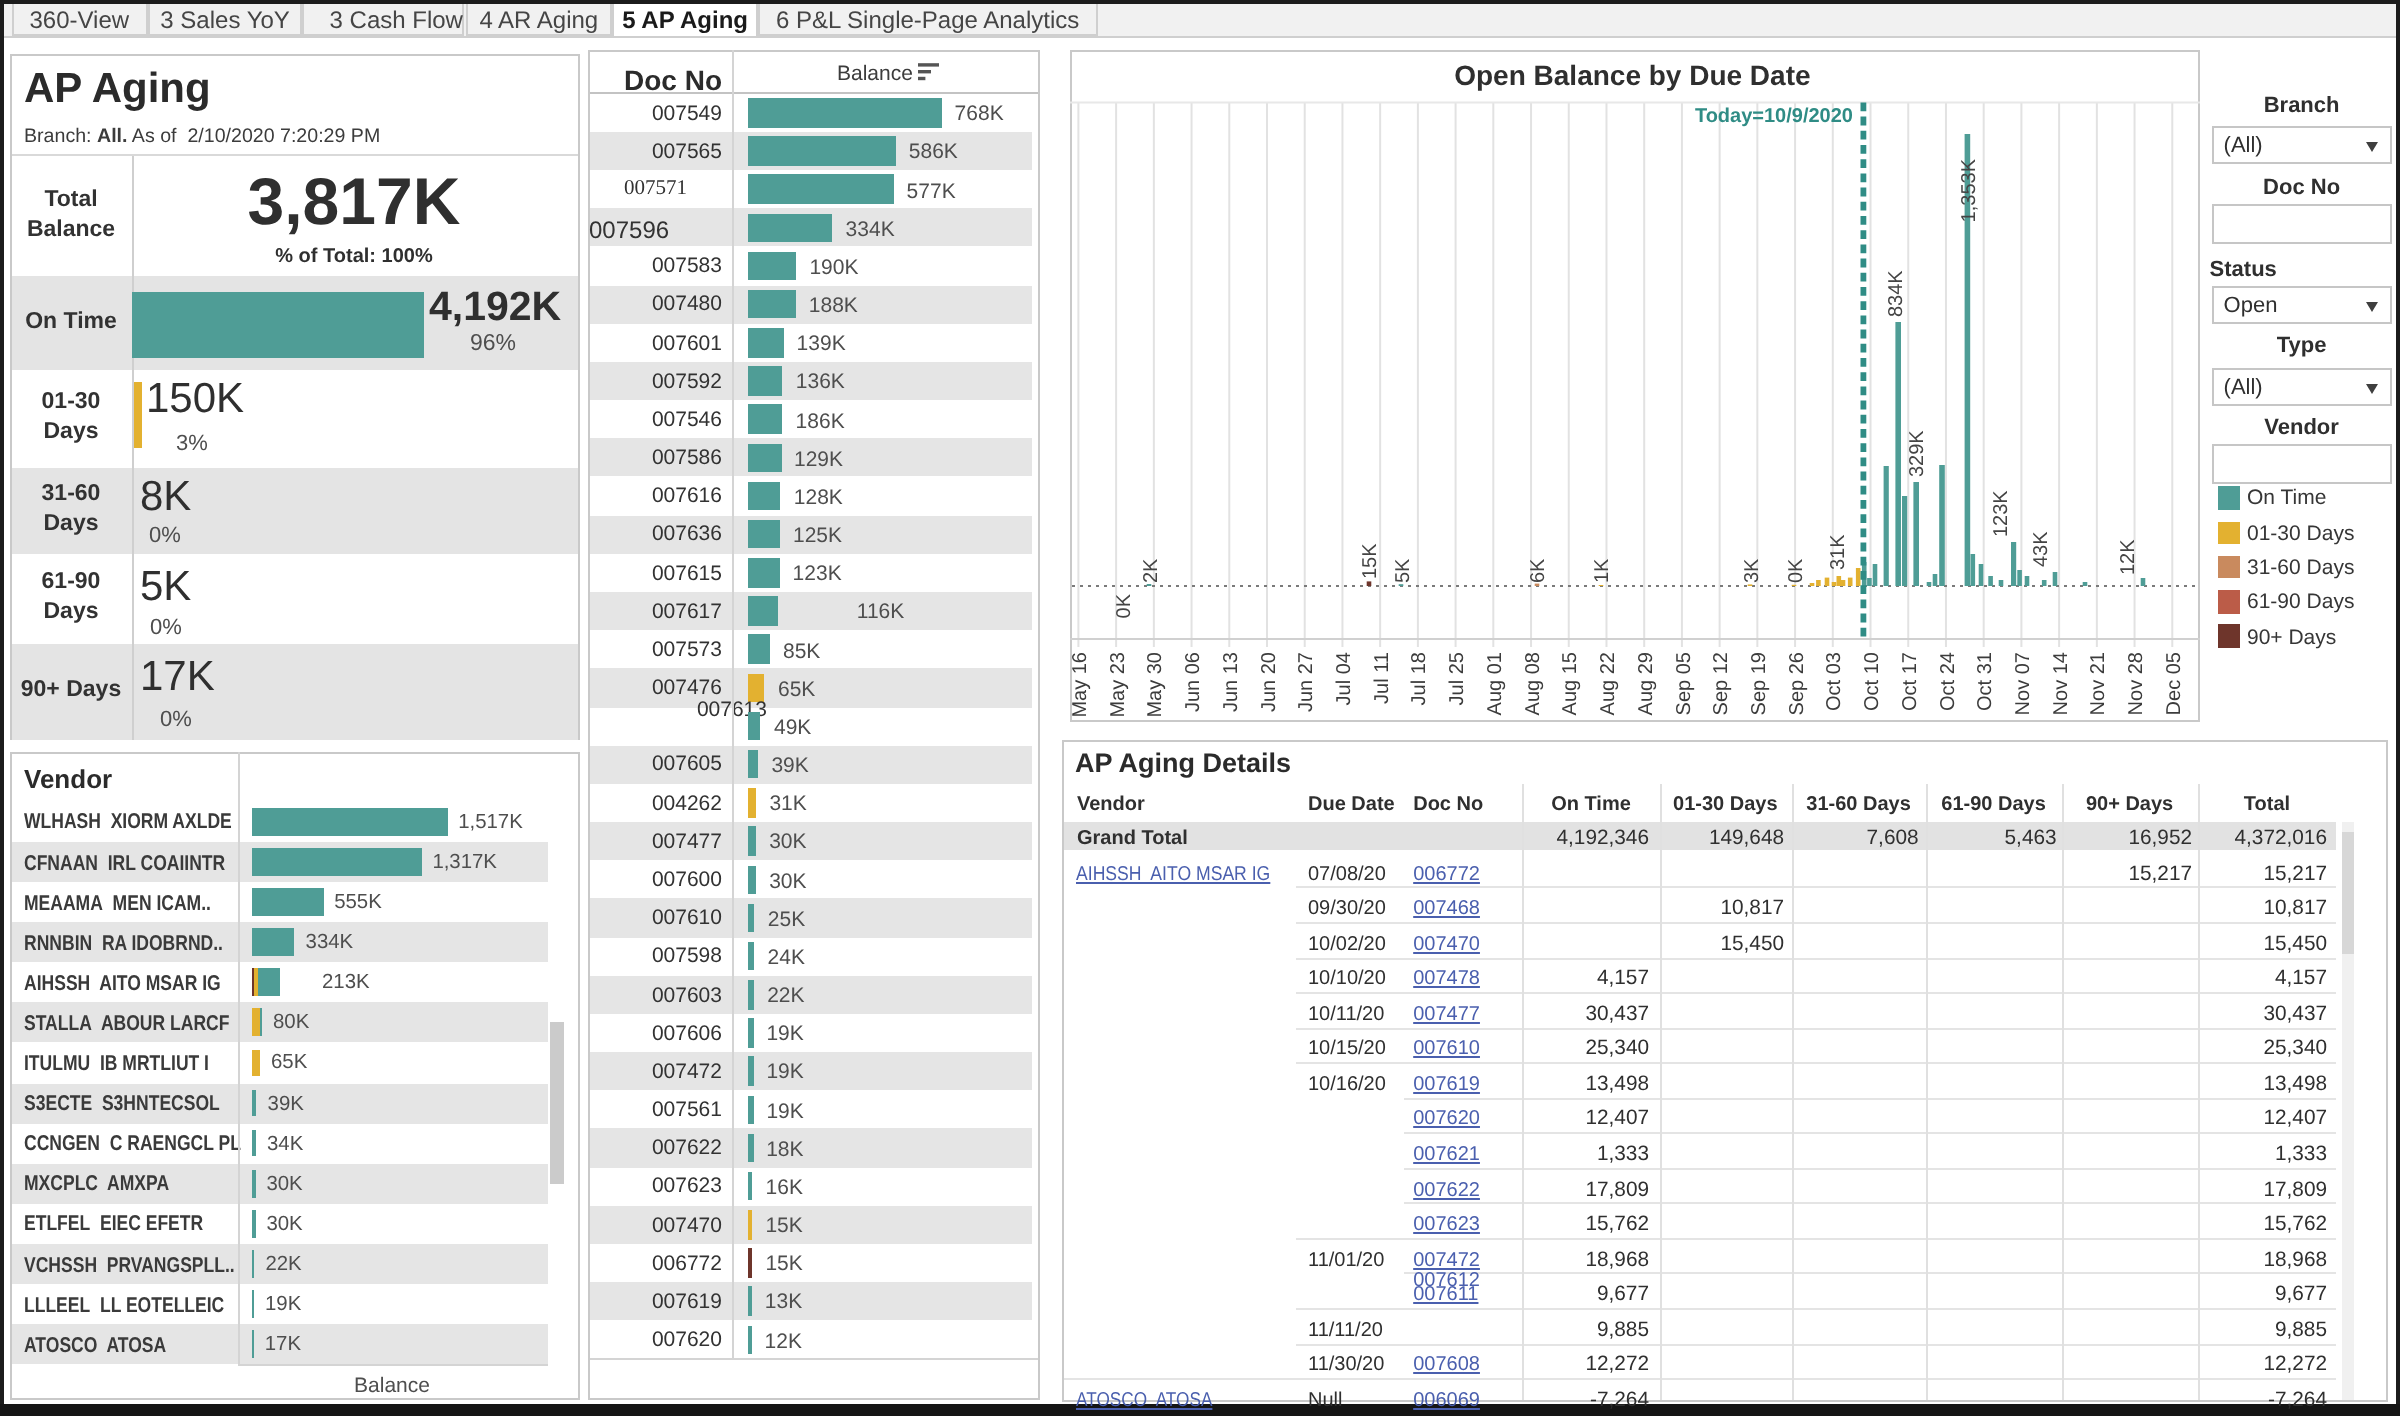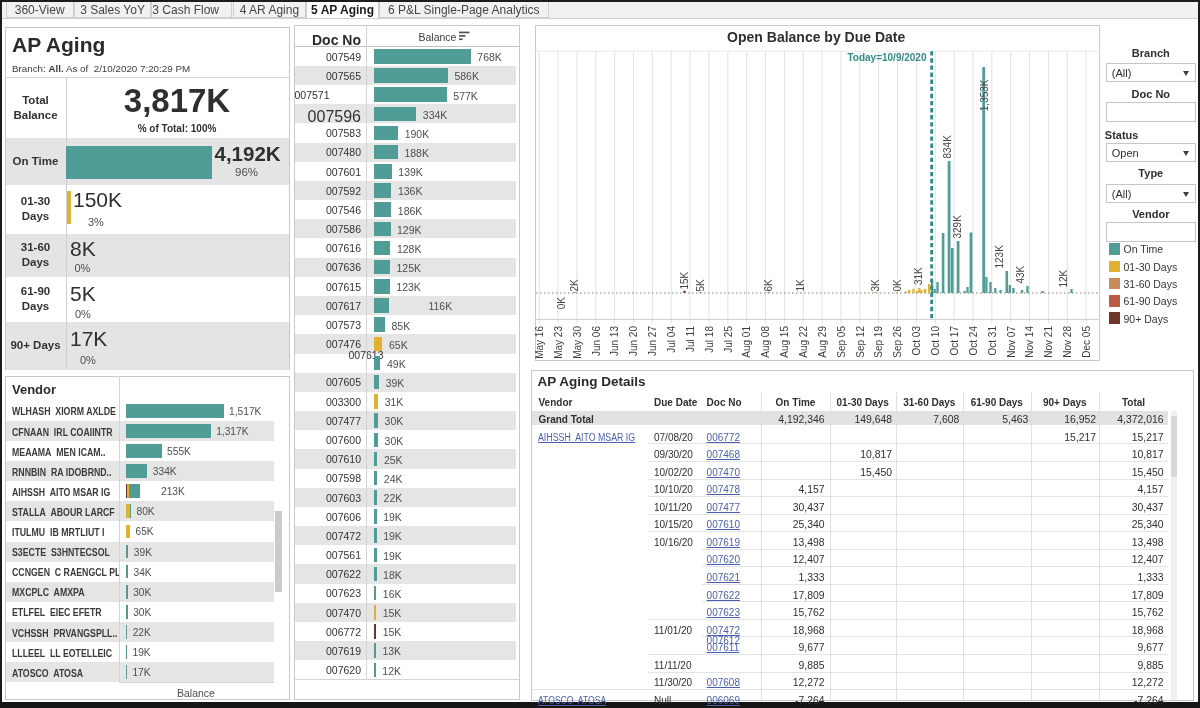--- a/index.html
+++ b/index.html
@@ -9,21 +9,21 @@
 </style></head><body>
 <div id="page">
 
 <div class="abs" style="left:0;top:0;width:1200px;height:1.5px;background:#1c1c1c;"></div>
 <div class="abs" style="left:0;top:0;width:2px;height:708px;background:#1c1c1c;"></div>
 <div class="abs" style="left:1198px;top:0;width:2px;height:708px;background:#1c1c1c;"></div>
 <div class="abs" style="left:0;top:701.5px;width:1200px;height:6.5px;background:#151515;"></div>
 <div class="abs" style="left:2px;top:1.5px;width:1196px;height:16.4px;background:#f1f1f1;border-bottom:1px solid #cfcfcf;"></div>
 <div class="abs" style="left:5.5px;top:1.5px;width:68.3px;height:16.4px;background:#f1f1f1;border-left:1px solid #cfcfcf;border-right:1px solid #cfcfcf;box-sizing:border-box;border-bottom:1px solid #cfcfcf;font-size:12px;line-height:16.5px;text-align:center;color:#454545;white-space:nowrap;">360-View</div>
 <div class="abs" style="left:73.8px;top:1.5px;width:77.50000000000001px;height:16.4px;background:#f1f1f1;border-left:1px solid #cfcfcf;border-right:1px solid #cfcfcf;box-sizing:border-box;border-bottom:1px solid #cfcfcf;font-size:12px;line-height:16.5px;text-align:center;color:#454545;white-space:nowrap;">3 Sales YoY</div>
-<div class="abs" style="left:151.3px;top:1.5px;width:81.19999999999999px;height:16.4px;background:#f1f1f1;border-left:1px solid #cfcfcf;border-right:1px solid #cfcfcf;box-sizing:border-box;border-bottom:1px solid #cfcfcf;font-size:12px;line-height:16.5px;text-align:left;color:#454545;white-space:nowrap;">3 Cash Flow</div>
+<div class="abs" style="left:151.3px;top:1.5px;width:81.19999999999999px;height:16.4px;background:#f1f1f1;border-left:1px solid #cfcfcf;border-right:1px solid #cfcfcf;box-sizing:border-box;border-bottom:1px solid #cfcfcf;font-size:12px;line-height:16.5px;text-align:right;color:#454545;white-space:nowrap;">3 Cash Flow</div>
 <div class="abs" style="left:232.5px;top:1.5px;width:73.80000000000001px;height:16.4px;background:#f1f1f1;border-left:1px solid #cfcfcf;border-right:1px solid #cfcfcf;box-sizing:border-box;border-bottom:1px solid #cfcfcf;font-size:12px;line-height:16.5px;text-align:center;color:#454545;white-space:nowrap;">4 AR Aging</div>
 <div class="abs" style="left:306.3px;top:1.5px;width:72.5px;height:16.4px;background:#ffffff;border-left:1px solid #cfcfcf;border-right:1px solid #cfcfcf;box-sizing:border-box;font-size:12px;line-height:16.5px;text-align:center;font-weight:bold;color:#1a1a1a;white-space:nowrap;">5 AP Aging</div>
 <div class="abs" style="left:378.8px;top:1.5px;width:169.99999999999994px;height:16.4px;background:#f1f1f1;border-left:1px solid #cfcfcf;border-right:1px solid #cfcfcf;box-sizing:border-box;border-bottom:1px solid #cfcfcf;font-size:12px;line-height:16.5px;text-align:center;color:#454545;white-space:nowrap;">6 P&amp;L Single-Page Analytics</div>
 <div class="abs" style="left:4.5px;top:27px;width:285px;height:343px;border:1px solid #c9c9c9;box-sizing:border-box;background:#fff;"></div>
 <div class="abs" style="left:12px;top:33px;font-size:21px;font-weight:bold;color:#2b2b2b;">AP Aging</div>
 <div class="abs" style="left:12px;top:62.5px;font-size:9.8px;color:#3c3c3c;">Branch: <span class="b">All.</span> As of&nbsp; 2/10/2020 7:20:29 PM</div>
 <div class="abs" style="left:5.5px;top:77.5px;width:283px;height:60.0px;background:#fff;"></div>
 <div class="abs" style="left:5.5px;top:92.5px;width:60px;text-align:center;font-size:11.5px;font-weight:bold;color:#323232;line-height:15px;">Total<br>Balance</div>
 <div class="abs" style="left:5.5px;top:137.5px;width:283px;height:47.0px;background:#e4e4e4;"></div>
 <div class="abs" style="left:5.5px;top:153.5px;width:60px;text-align:center;font-size:11.5px;font-weight:bold;color:#323232;line-height:15px;">On Time</div>
@@ -117,25 +117,25 @@
 <rect x="0" y="4" width="6.5" height="1.7" fill="#555"></rect>
 <rect x="0" y="7.4" width="3.7" height="1.7" fill="#555"></rect>
 </svg>
 <div class="abs" style="left:294.5px;top:50.60px;width:66.5px;text-align:right;font-size:10.5px;color:#323232;">007549</div>
 <div class="abs" style="left:374.3px;top:49.10px;width:96.50px;height:14.5px;background:#4f9d96;"></div>
 <div class="abs" style="left:477.3px;top:51.20px;font-size:10.5px;color:#4e4e4e;">768K</div>
 <div class="abs" style="left:294.5px;top:65.97px;width:221px;height:19.17px;background:#e5e5e5;"></div>
 <div class="abs" style="left:294.5px;top:69.77px;width:66.5px;text-align:right;font-size:10.5px;color:#323232;">007565</div>
 <div class="abs" style="left:374.3px;top:68.27px;width:73.63px;height:14.5px;background:#4f9d96;"></div>
 <div class="abs" style="left:454.4px;top:70.37px;font-size:10.5px;color:#4e4e4e;">586K</div>
-<div class="abs" style="left:294.5px;top:88.94px;width:66.5px;text-align:left;font-size:10.5px;color:#323232;">007571</div>
+<div class="abs" style="left:294.5px;top:88.94px;width:66.5px;text-align:center;font-size:10.5px;color:#323232;font-family:Liberation Serif, serif;">007571</div>
 <div class="abs" style="left:374.3px;top:87.44px;width:72.50px;height:14.5px;background:#4f9d96;"></div>
 <div class="abs" style="left:453.3px;top:89.54px;font-size:10.5px;color:#4e4e4e;">577K</div>
 <div class="abs" style="left:294.5px;top:104.31px;width:221px;height:19.17px;background:#e5e5e5;"></div>
-<div class="abs" style="left:294.5px;top:108.11px;width:66.5px;text-align:right;font-size:16px;color:#323232;">007596</div>
+<div class="abs" style="left:294.5px;top:108.11px;width:66.5px;text-align:left;font-size:12px;color:#323232;">007596</div>
 <div class="abs" style="left:374.3px;top:106.61px;width:41.97px;height:14.5px;background:#4f9d96;"></div>
 <div class="abs" style="left:422.8px;top:108.71px;font-size:10.5px;color:#4e4e4e;">334K</div>
 <div class="abs" style="left:294.5px;top:127.28px;width:66.5px;text-align:right;font-size:10.5px;color:#323232;">007583</div>
 <div class="abs" style="left:374.3px;top:125.78px;width:23.87px;height:14.5px;background:#4f9d96;"></div>
 <div class="abs" style="left:404.7px;top:127.88px;font-size:10.5px;color:#4e4e4e;">190K</div>
 <div class="abs" style="left:294.5px;top:142.65px;width:221px;height:19.17px;background:#e5e5e5;"></div>
 <div class="abs" style="left:294.5px;top:146.45px;width:66.5px;text-align:right;font-size:10.5px;color:#323232;">007480</div>
 <div class="abs" style="left:374.3px;top:144.95px;width:23.62px;height:14.5px;background:#4f9d96;"></div>
 <div class="abs" style="left:404.4px;top:147.05px;font-size:10.5px;color:#4e4e4e;">188K</div>
 <div class="abs" style="left:294.5px;top:165.62px;width:66.5px;text-align:right;font-size:10.5px;color:#323232;">007601</div>
@@ -173,21 +173,21 @@
 <div class="abs" style="left:294.5px;top:338.15px;width:66.5px;text-align:right;font-size:10.5px;color:#323232;">007476</div>
 <div class="abs" style="left:374.3px;top:336.65px;width:8.17px;height:14.5px;background:#e3b130;"></div>
 <div class="abs" style="left:389.0px;top:338.75px;font-size:10.5px;color:#4e4e4e;">65K</div>
 <div class="abs" style="left:294.5px;top:349px;width:89px;text-align:right;font-size:10.5px;color:#323232;">007613</div>
 <div class="abs" style="left:374.3px;top:355.82px;width:6.16px;height:14.5px;background:#4f9d96;"></div>
 <div class="abs" style="left:387.0px;top:357.92px;font-size:10.5px;color:#4e4e4e;">49K</div>
 <div class="abs" style="left:294.5px;top:372.69px;width:221px;height:19.17px;background:#e5e5e5;"></div>
 <div class="abs" style="left:294.5px;top:376.49px;width:66.5px;text-align:right;font-size:10.5px;color:#323232;">007605</div>
 <div class="abs" style="left:374.3px;top:374.99px;width:4.90px;height:14.5px;background:#4f9d96;"></div>
 <div class="abs" style="left:385.7px;top:377.09px;font-size:10.5px;color:#4e4e4e;">39K</div>
-<div class="abs" style="left:294.5px;top:395.66px;width:66.5px;text-align:right;font-size:10.5px;color:#323232;">003300</div>
+<div class="abs" style="left:294.5px;top:395.66px;width:66.5px;text-align:right;font-size:10.5px;color:#323232;">004262</div>
 <div class="abs" style="left:374.3px;top:394.16px;width:3.90px;height:14.5px;background:#e3b130;"></div>
 <div class="abs" style="left:384.7px;top:396.26px;font-size:10.5px;color:#4e4e4e;">31K</div>
 <div class="abs" style="left:294.5px;top:411.03px;width:221px;height:19.17px;background:#e5e5e5;"></div>
 <div class="abs" style="left:294.5px;top:414.83px;width:66.5px;text-align:right;font-size:10.5px;color:#323232;">007477</div>
 <div class="abs" style="left:374.3px;top:413.33px;width:3.77px;height:14.5px;background:#4f9d96;"></div>
 <div class="abs" style="left:384.6px;top:415.43px;font-size:10.5px;color:#4e4e4e;">30K</div>
 <div class="abs" style="left:294.5px;top:434.00px;width:66.5px;text-align:right;font-size:10.5px;color:#323232;">007600</div>
 <div class="abs" style="left:374.3px;top:432.50px;width:3.77px;height:14.5px;background:#4f9d96;"></div>
 <div class="abs" style="left:384.6px;top:434.60px;font-size:10.5px;color:#4e4e4e;">30K</div>
 <div class="abs" style="left:294.5px;top:449.37px;width:221px;height:19.17px;background:#e5e5e5;"></div>

